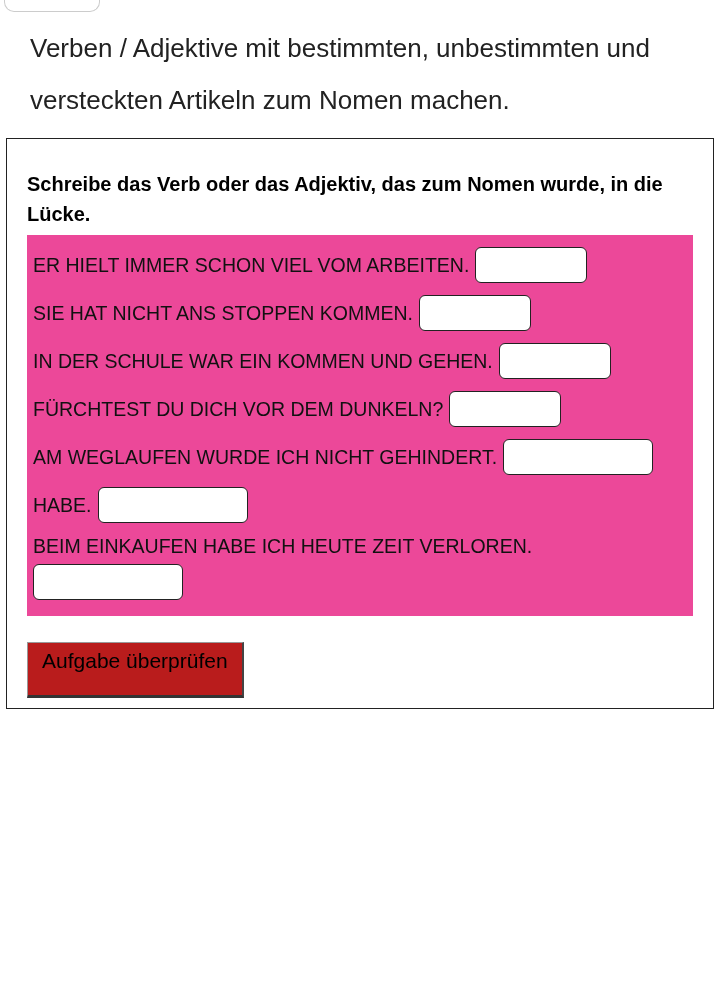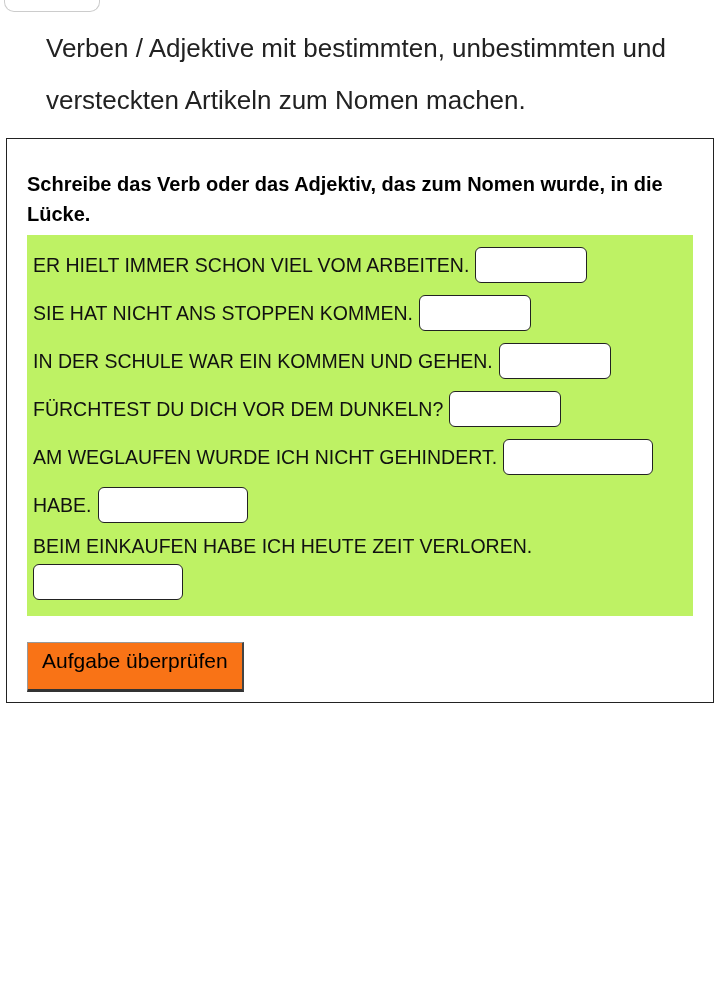--- a/index.html
+++ b/index.html
@@ -16,35 +16,34 @@
     border: 1px solid #ccc;
     border-top: none;
     border-radius: 0 0 10px 10px;
     margin-left: 4px;
   }
   .title {
     font-size: 26px;
     line-height: 2.0;
     padding: 10px 18px 12px 30px;
     color: #222;
-    margin-left: 16px;
   }
   .outer-box {
     margin: 0 6px;
     border: 1.5px solid #222;
     padding: 30px 20px 10px 20px;
   }
   .instruction {
     font-weight: bold;
     font-size: 20px;
     line-height: 1.5;
     margin-bottom: 6px;
   }
   .exercise-area {
-    background: #bef264;
+    background: #ec4899;
     padding: 6px 6px 10px 6px;
   }
   .line {
     display: flex;
     flex-wrap: wrap;
     align-items: center;
     gap: 6px 6px;
     padding: 6px 0;
     font-size: 19.5px;
     color: #111;
@@ -60,22 +59,22 @@
   }
   .w-small { width: 112px; }
   .w-med   { width: 150px; }
   .buttons {
     margin-top: 26px;
     display: flex;
     gap: 14px;
   }
   .btn {
     font-size: 21px;
-    padding: 6px 14px 16px 14px;
-    background: #f97316;
+    padding: 6px 14px 22px 14px;
+    background: #b91c1c;
     border-top: 1px solid #999;
     border-left: 1px solid #999;
     border-right: 2px solid #444;
     border-bottom: 3px solid #333;
     cursor: pointer;
   }
 </style>
 </head>
 <body>
 

